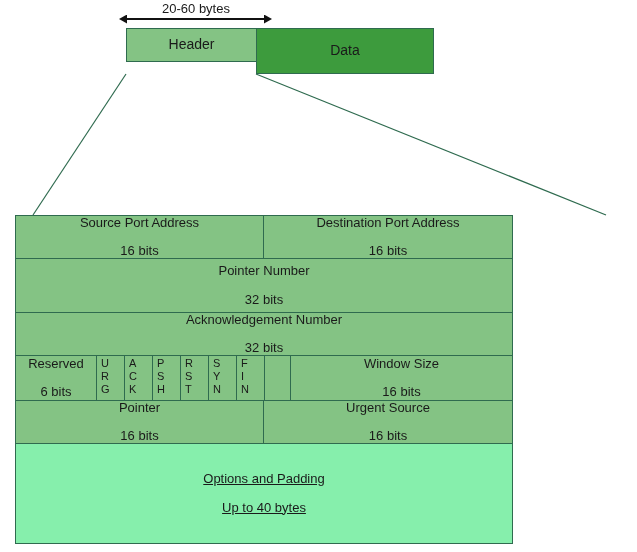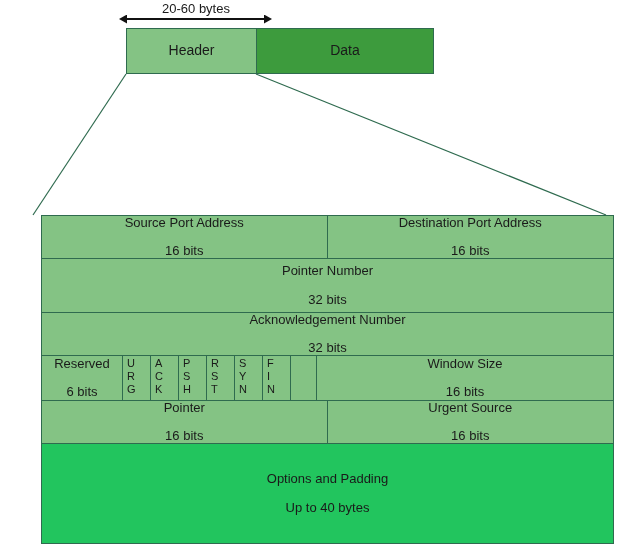--- a/index.html
+++ b/index.html
@@ -27,21 +27,21 @@
     box-sizing: border-box;
     border: 1px solid #2f6b4f;
     display: flex;
     align-items: center;
     justify-content: center;
     font-size: 14px;
     line-height: 1.25;
     white-space: nowrap;
   }
   #seg-header {
-    left: 126px; top: 28px; width: 131px; height: 46px;
+    left: 126px; top: 28px; width: 131px; height: 34px;
     background: #84c384;
   }
   #seg-data {
     left: 256px; top: 28px; width: 178px; height: 46px;
     background: #3d9b3d;
   }
 
   
   #dim-label {
     position: absolute;
@@ -58,23 +58,23 @@
   #overlay {
     position: absolute;
     left: 0; top: 0;
     width: 637px; height: 552px;
     pointer-events: none;
   }
 
   
   #hdr-table {
     position: absolute;
-    left: 41px;
+    left: 15px;
     top: 215px;
-    width: 573px;
+    width: 498px;
     box-sizing: border-box;
     border: 1px solid #2f6b4f;
     background: #84c384;
   }
   .row {
     display: flex;
     box-sizing: border-box;
     border-bottom: 1px solid #2f6b4f;
     background: #84c384;
   }
@@ -92,21 +92,21 @@
     white-space: nowrap;
     overflow: hidden;
   }
   .cell:last-child { border-right: none; }
   .cell .sub { display: block; margin-top: 12px; }
 
   .r-std   { height: 43px; }
   .r-tall  { height: 54px; }
   .r-flags { height: 45px; }
   .r-opts  { height: 99px; background: #6aa262; }
-  .r-opts .cell { background: #22c55e; }
+  .r-opts .cell { background: #86efac; text-decoration: underline; }
 
   .half { width: 50%; }
   .full { width: 100%; }
 
   .c-hlen { width: 58px; }
   .c-res  { width: 81px; text-align: center; }
   .c-flag {
     width: 28px;
     align-items: flex-start;
     justify-content: flex-start;

